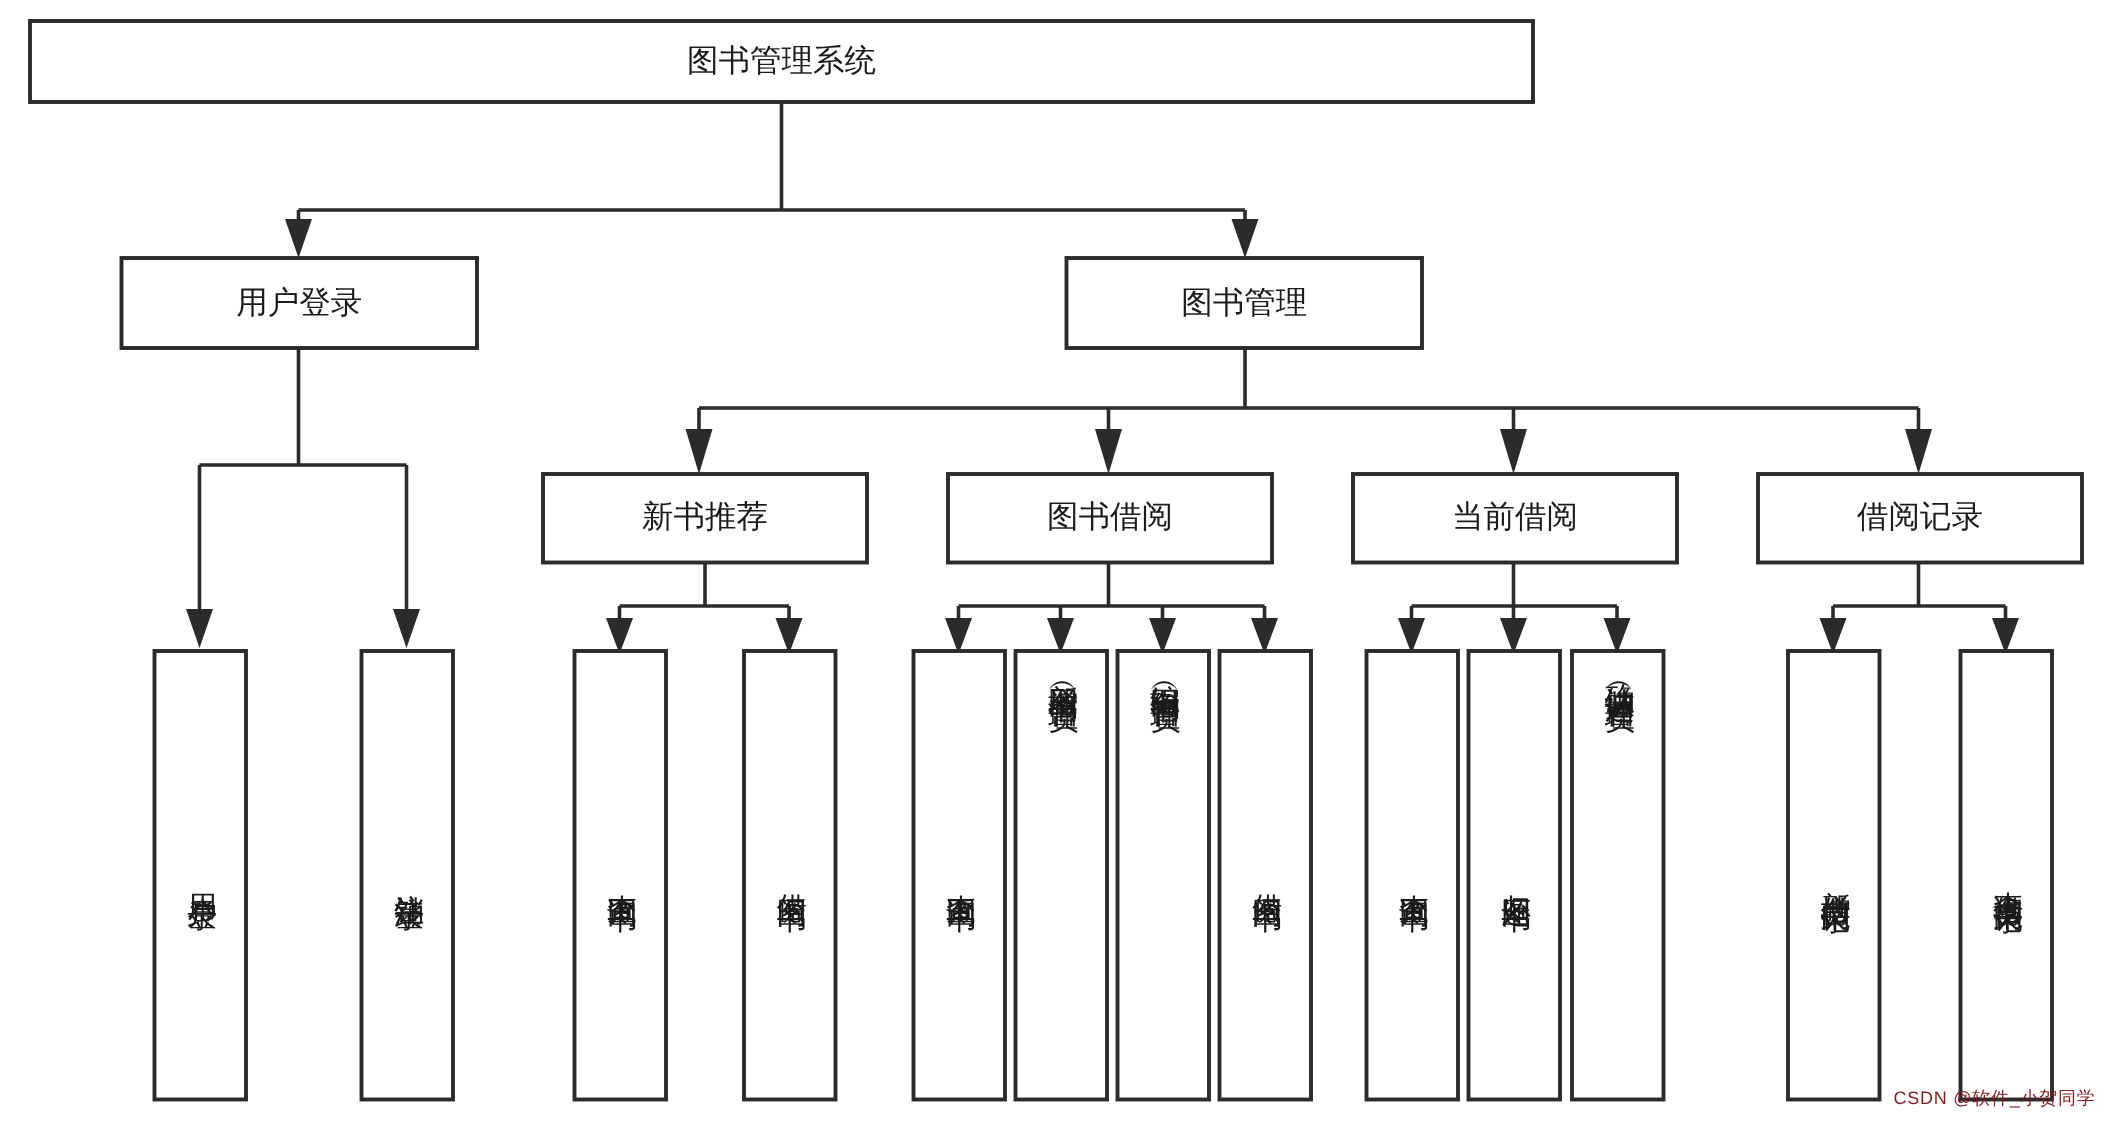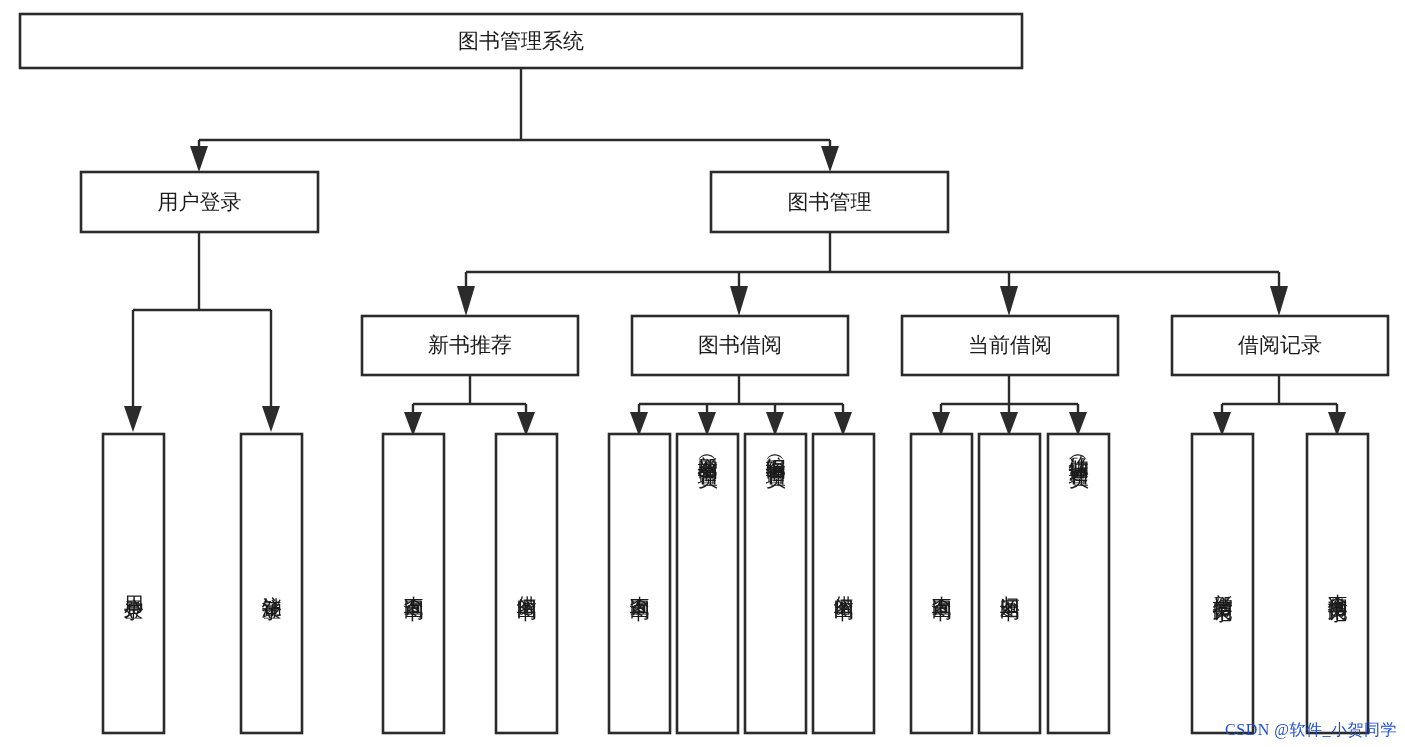--- a/index.html
+++ b/index.html
@@ -50,23 +50,23 @@
     font-family: "Liberation Sans", "DejaVu Sans", sans-serif;
     font-size: 21px;
     fill: #1b1b1b;
     text-anchor: middle;
     dominant-baseline: middle;
   }
   .watermark-text {
     position: absolute;
     right: 8px;
     bottom: 6px;
-    font-family: Liberation Serif, serif;
-    font-size: 16px;
-    color: #1d4ed8;
+    font-family: Liberation Sans, sans-serif;
+    font-size: 12px;
+    color: #7f1d1d;
     letter-spacing: 0.5px;
     white-space: nowrap;
     user-select: none;
   }
   
   .vleaf {
     position: absolute;
     box-sizing: border-box;
     display: flex;
     align-items: center;

